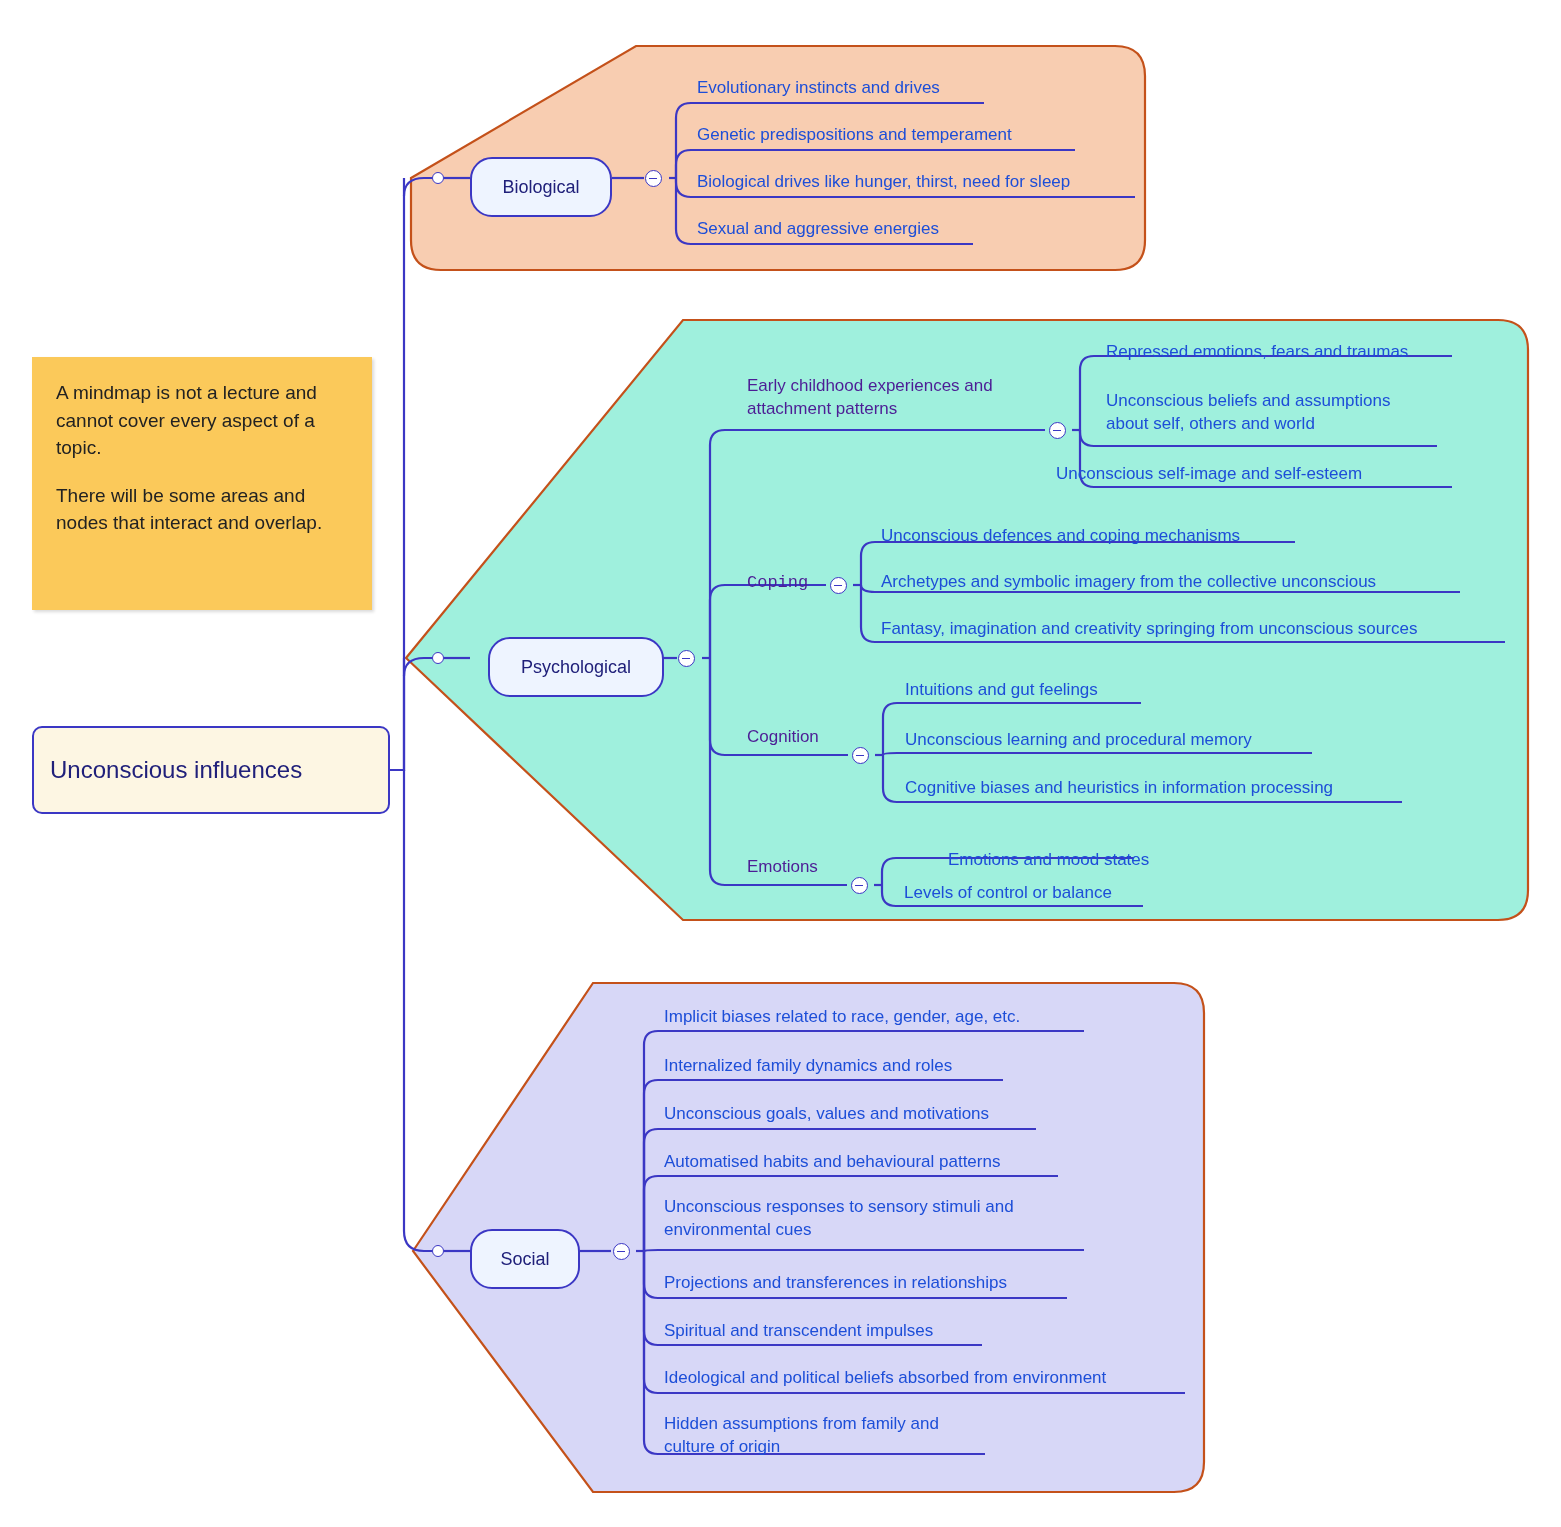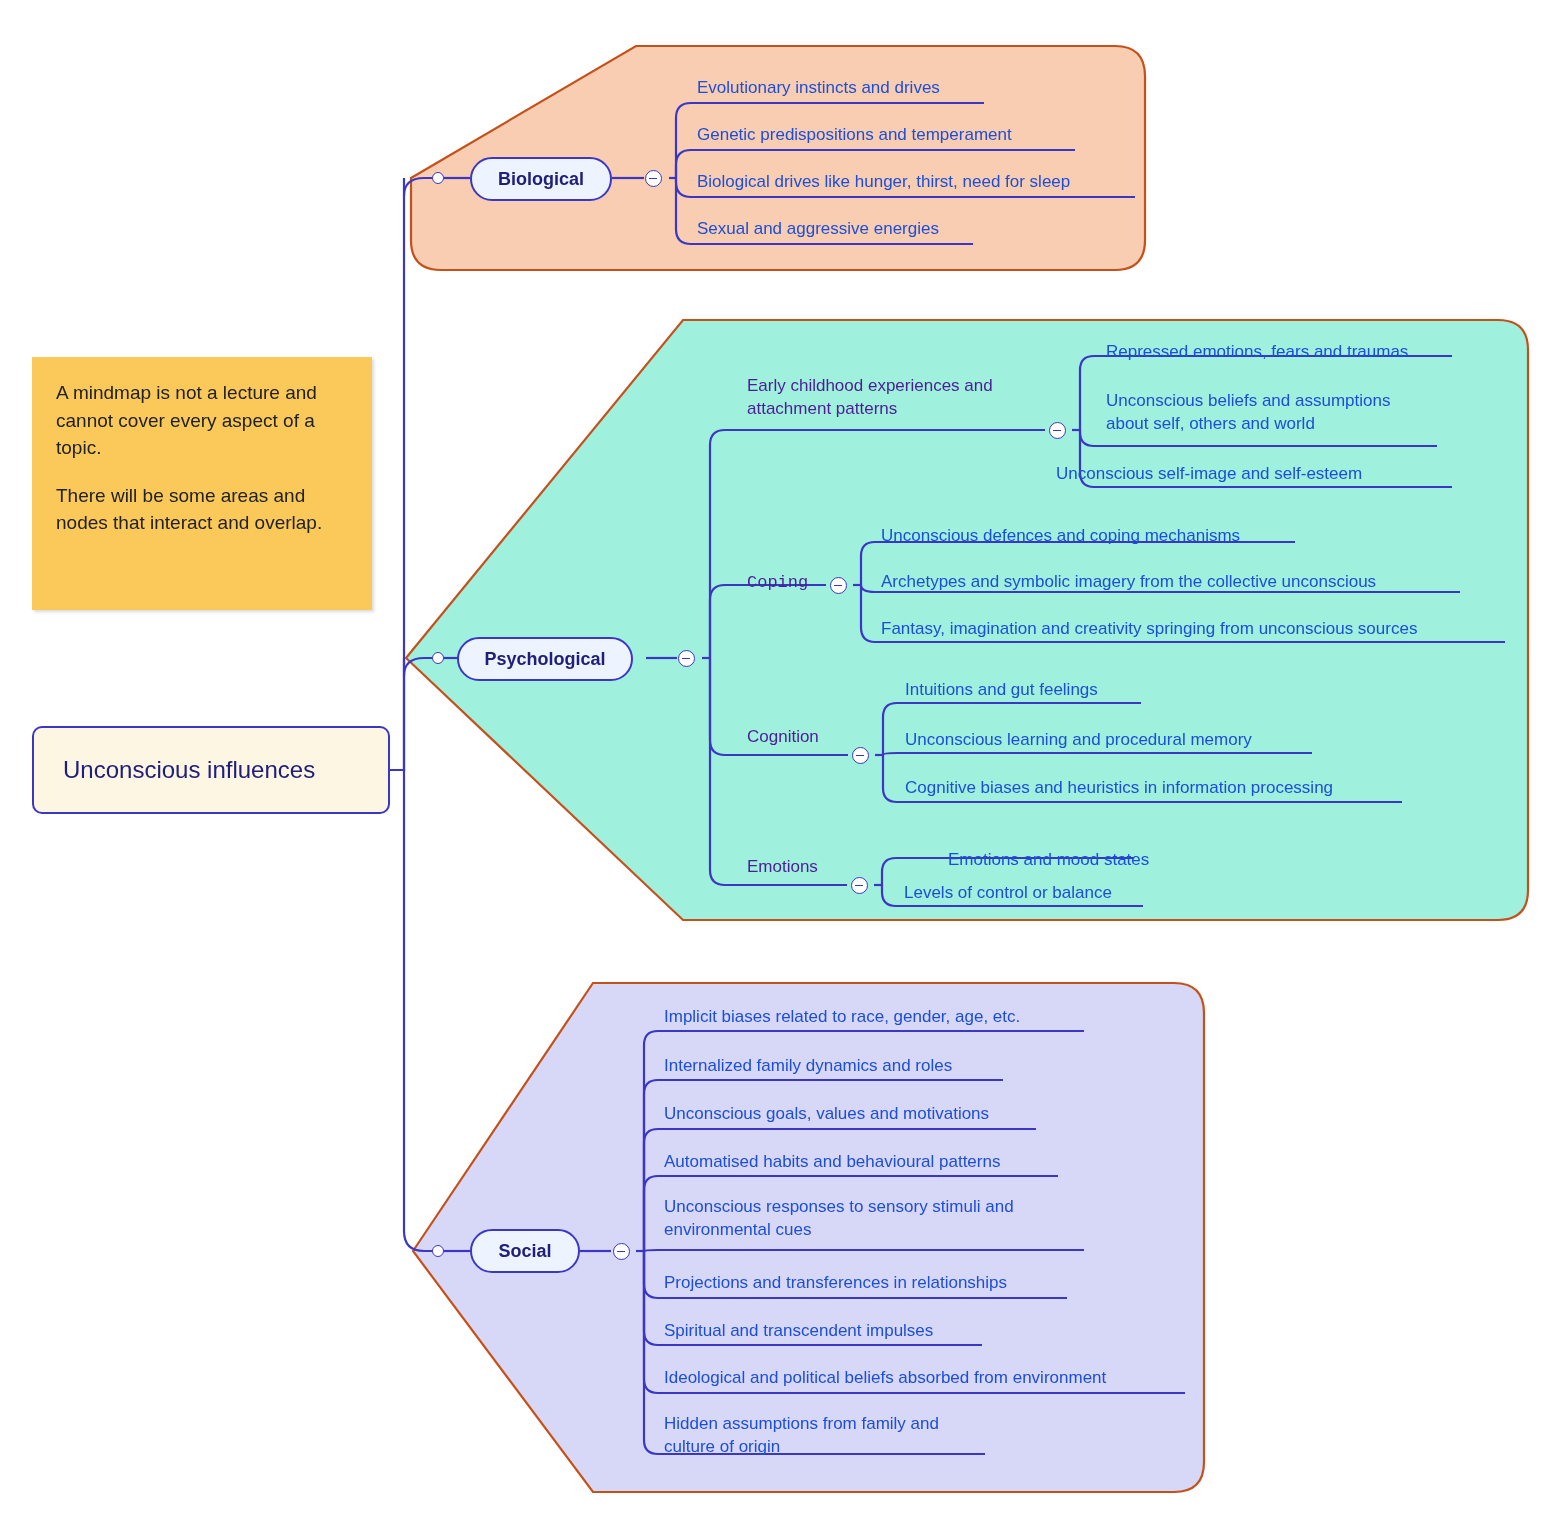--- a/index.html
+++ b/index.html
@@ -37,40 +37,39 @@
   .root-node {
     left: 32px;
     top: 726px;
     width: 358px;
     height: 88px;
     border: 2px solid #3b37c4;
     border-radius: 10px;
     background: #fdf6e3;
     display: flex;
     align-items: center;
-    padding-left: 29px;
+    padding-left: 16px;
     font-size: 24px;
     color: #20207a;
   }
   
   .branch-node {
     border: 2px solid #3b37c4;
     border-radius: 22px;
     background: #eef4ff;
-    height: 44px;
+    height: 60px;
     display: flex;
     align-items: center;
     justify-content: center;
     font-size: 18px;
     color: #20207a;
     padding: 0 18px;
-    font-weight: bold;
   }
   .branch-biological { left: 470px; top: 157px; width: 142px; }
-  .branch-psychological { left: 457px; top: 637px; width: 176px; }
+  .branch-psychological { left: 488px; top: 637px; width: 176px; }
   .branch-social { left: 470px; top: 1229px; width: 110px; }
 
   
   .sub-label {
     font-size: 17px;
     color: #4c1d95;
     line-height: 1.35;
     margin-left: 16px;
   }
   

